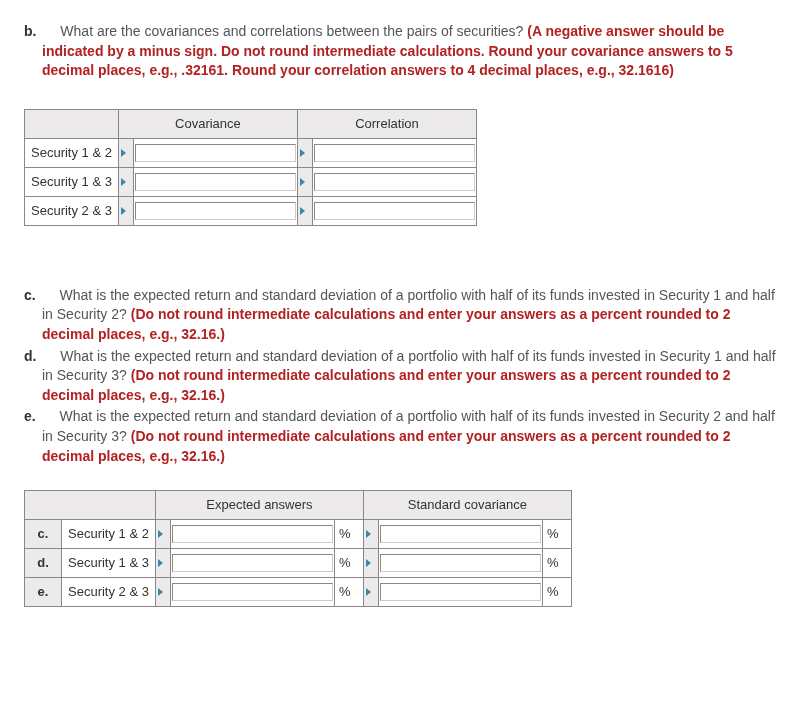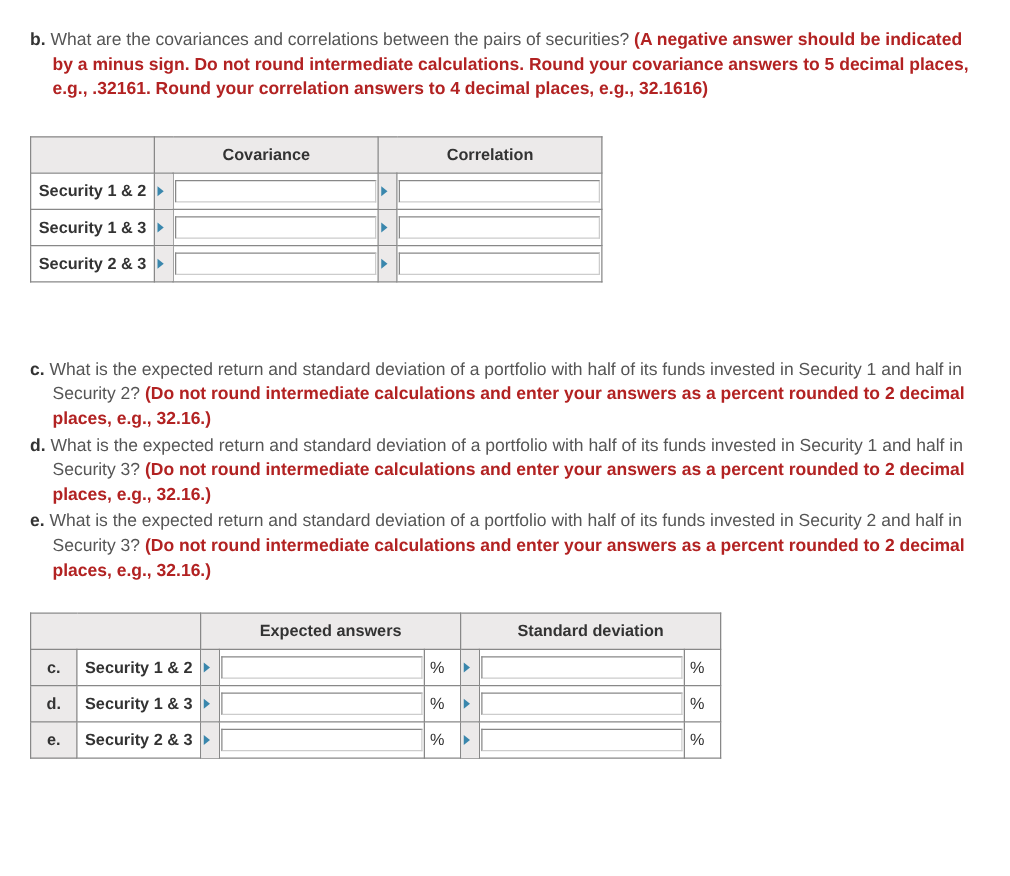--- a/index.html
+++ b/index.html
@@ -18,42 +18,42 @@
   .q-label {
     font-weight: bold;
     color: #333;
   }
   .bold-red {
     font-weight: bold;
     color: #b22222;
   }
   .q-text {
     color: #555;
+    margin-left: 20px;
   }
   table {
     border-collapse: collapse;
     margin-top: 12px;
     margin-bottom: 28px;
   }
   th, td {
     border: 1px solid #888;
     padding: 3px 6px;
     font-size: 13px;
     vertical-align: middle;
     height: 22px;
   }
   th {
     background: #eceaea;
-    font-weight: bold;
+    font-weight: normal;
   }
   td.label {
     background: #fff;
     text-align: left;
     white-space: nowrap;
-    font-weight: bold;
   }
   td.marker {
     background: #eceaea;
     width: 14px;
     min-width: 14px;
     padding: 0;
     position: relative;
   }
   td.marker::after {
     content: "";
@@ -162,21 +162,21 @@
     <span class="q-label">e.</span>
     <span class="q-text">What is the expected return and standard deviation of a portfolio with half of its funds invested in Security 2 and half in Security 3? </span><span class="bold-red">(Do not round intermediate calculations and enter your answers as a percent rounded to 2 decimal places, e.g., 32.16.)</span>
   </p>
 </div>
 
 <table>
   <tbody>
       <tr>
     <th class="corner" colspan="2"></th>
     <th colspan="3">Expected answers</th>
-    <th colspan="3">Standard deviation</th>
+    <th colspan="3">Standard covariance</th>
   </tr>
   <tr>
     <td class="letter">c.</td>
     <td class="label">Security 1 &amp; 2</td>
     <td class="marker"></td>
     <td class="input-cell"><input class="answer-input" style=""></td>
     <td class="unit">%</td>
     <td class="marker"></td>
     <td class="input-cell"><input class="answer-input" style=""></td>
     <td class="unit">%</td>

